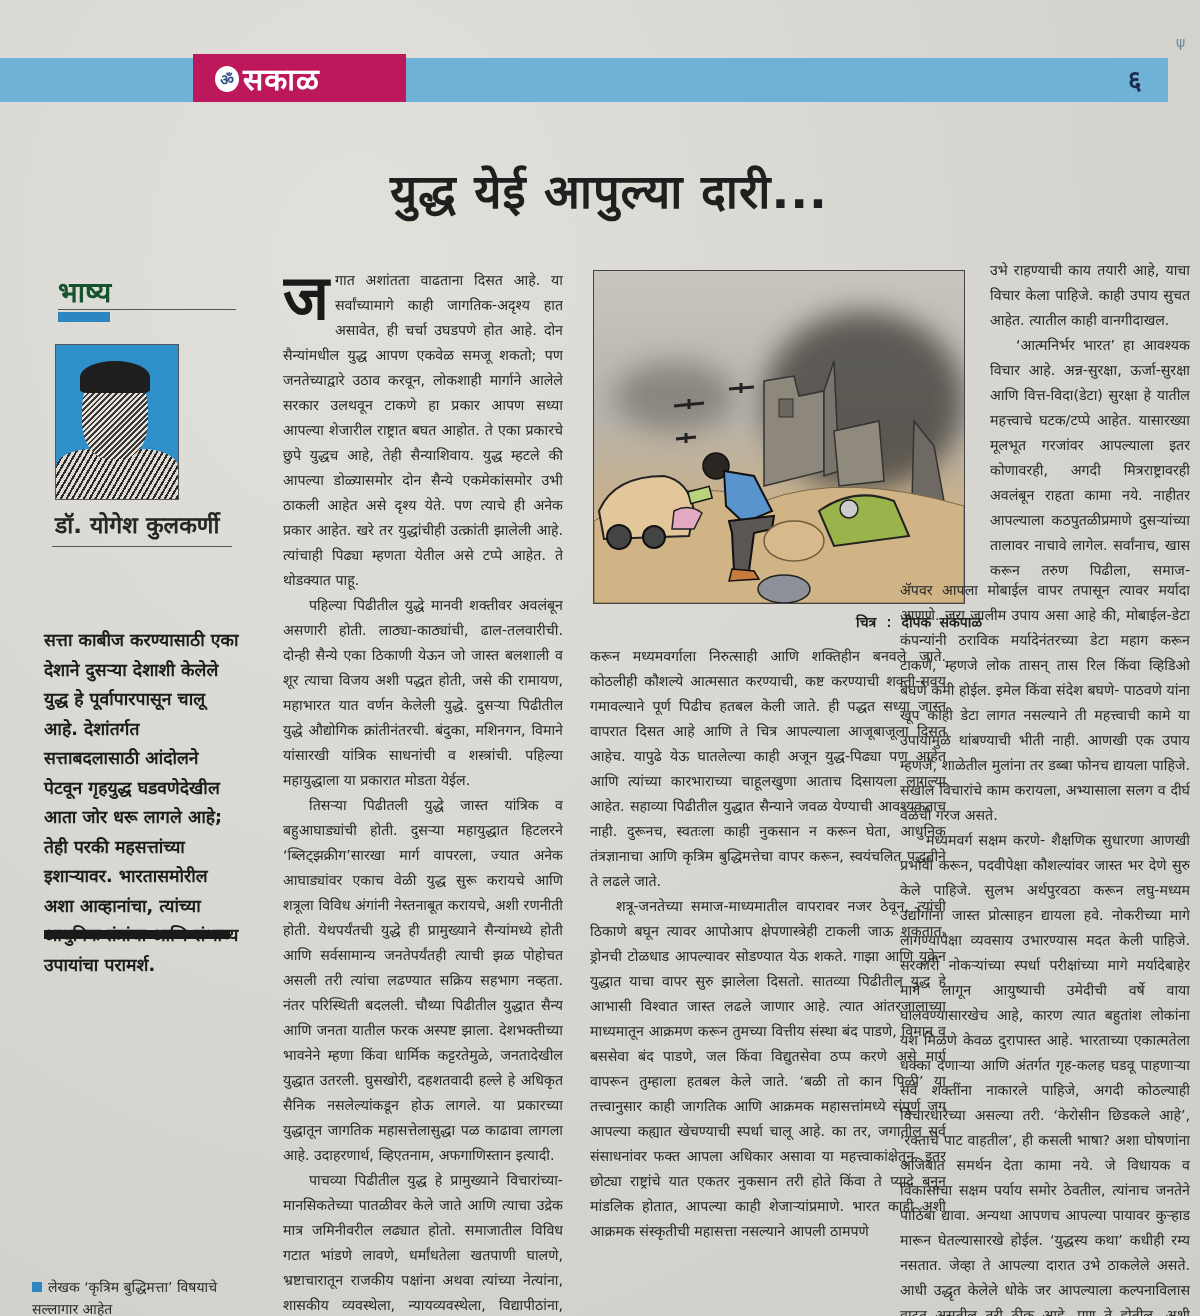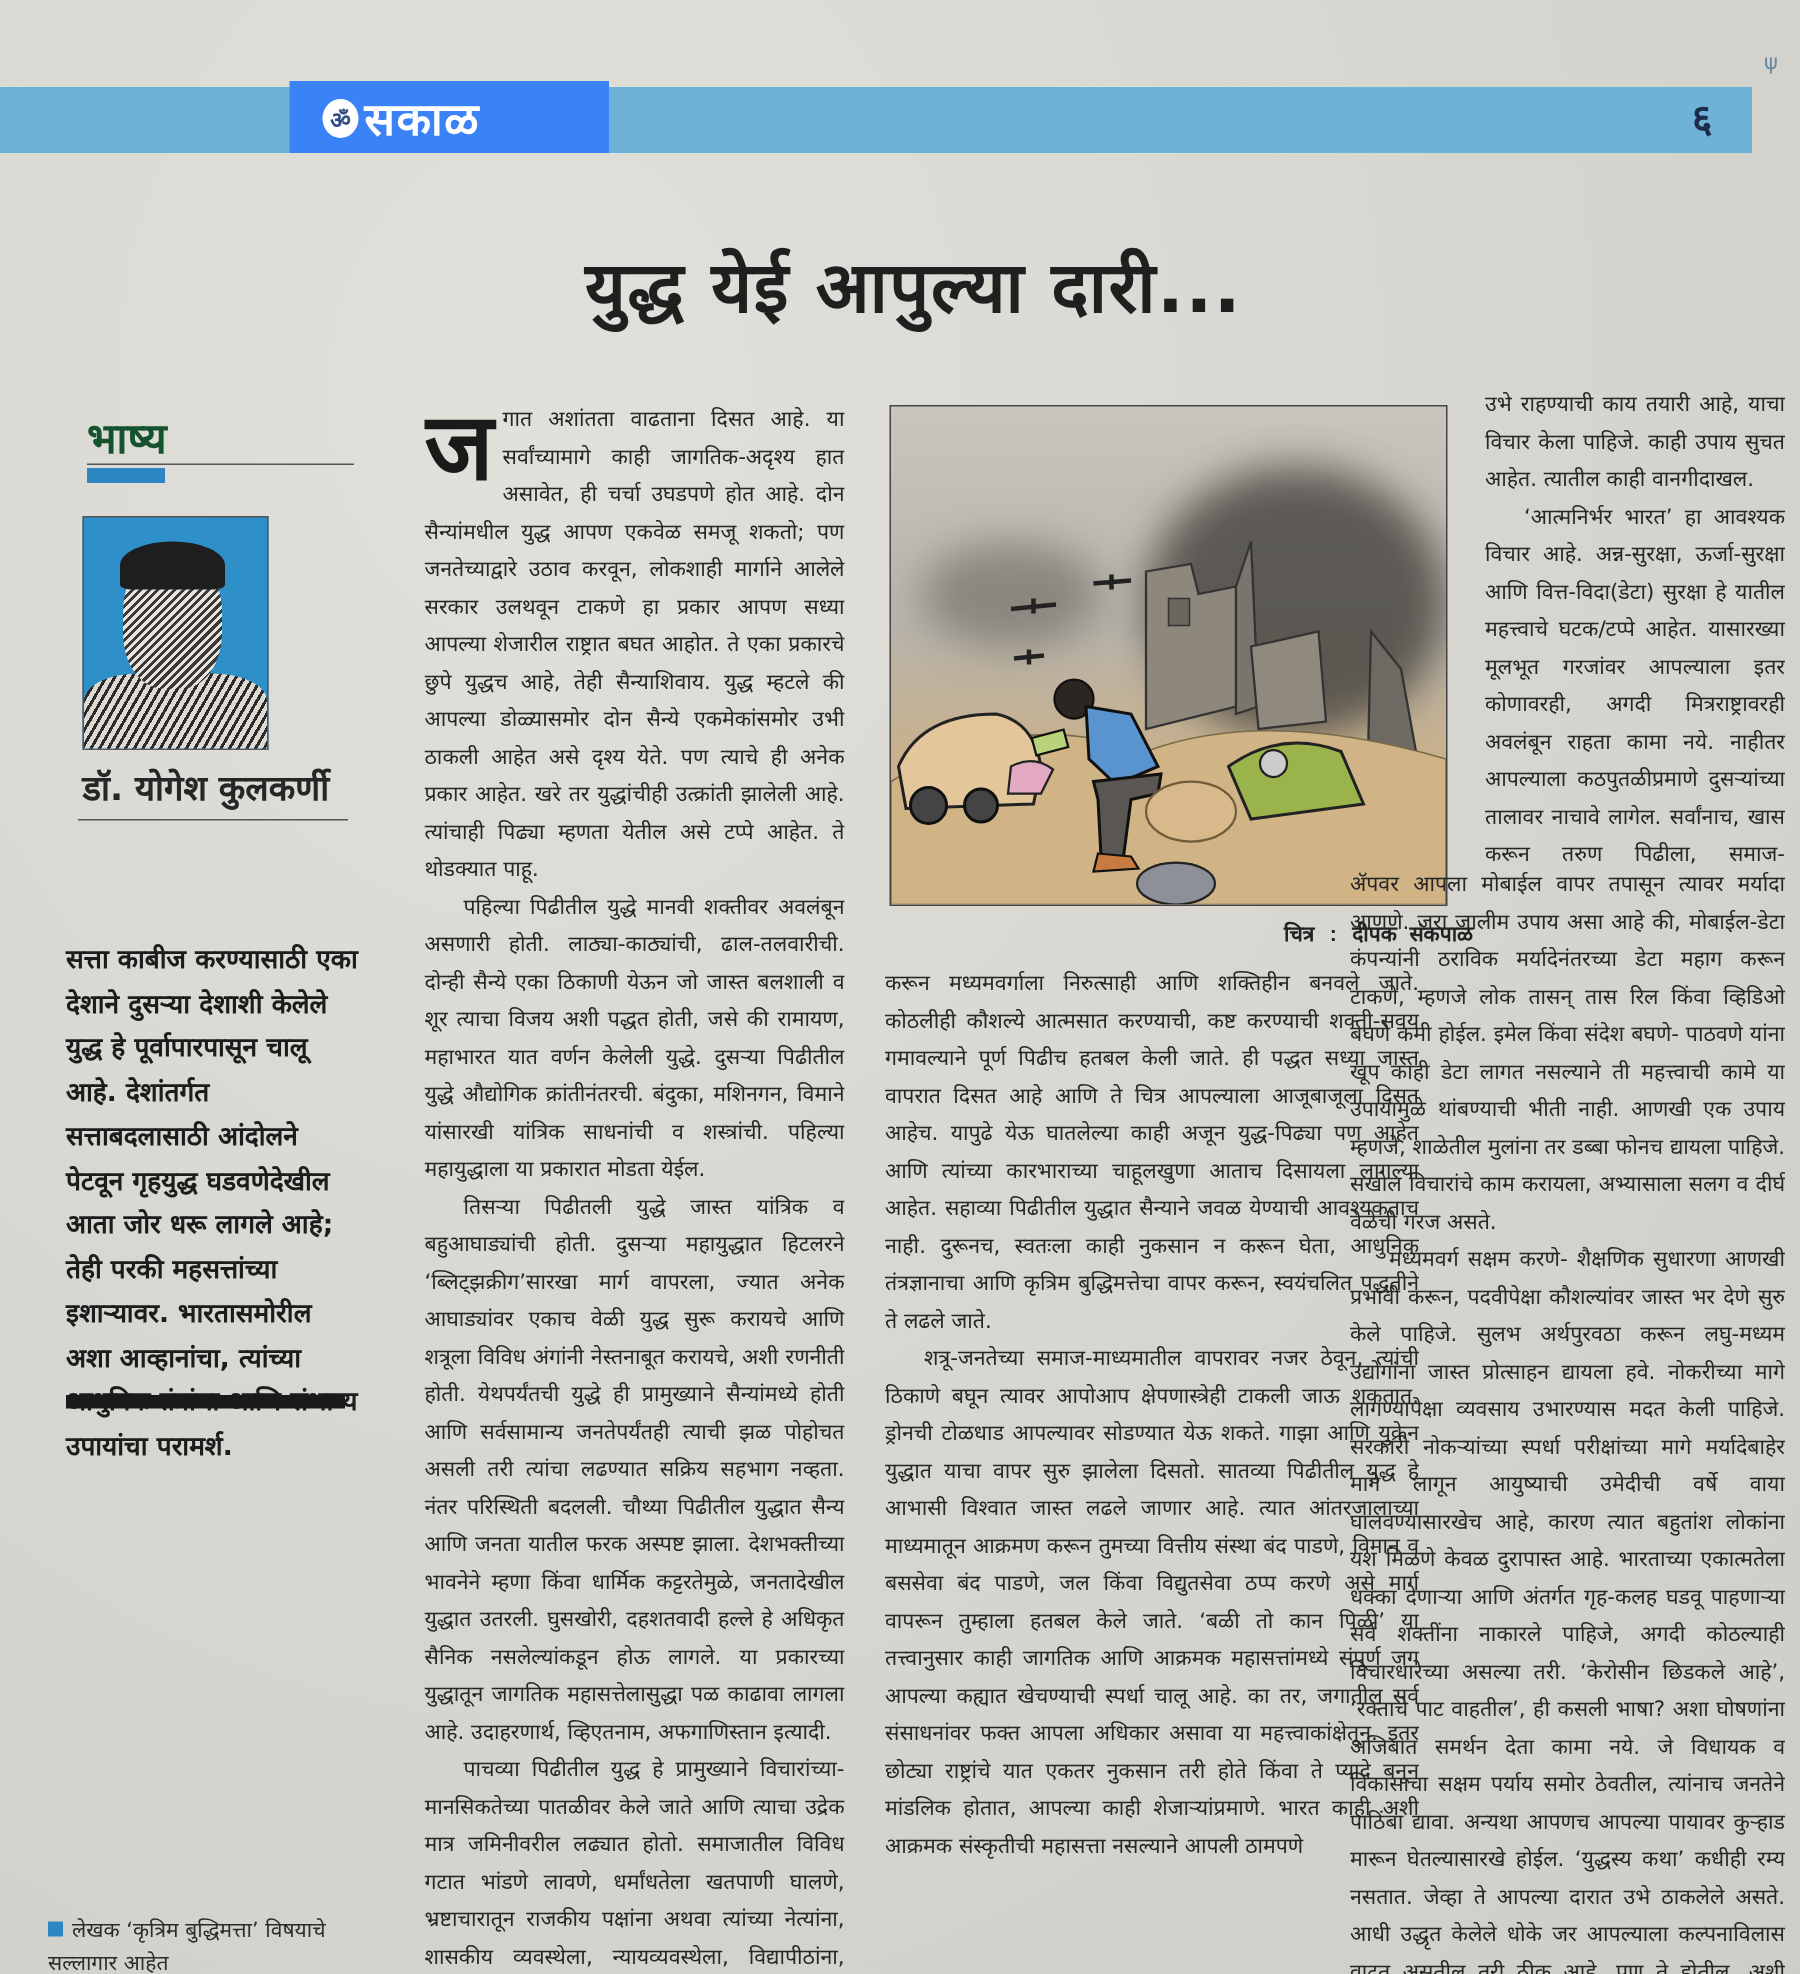--- a/index.html
+++ b/index.html
@@ -9,21 +9,21 @@
     background-image: radial-gradient(ellipse at 30% 20%, #e2e0db 0%, #d6d4cf 60%, #cfcdc8 100%);
     font-family: "DejaVu Sans", "Liberation Sans", sans-serif;
     color: #2a2a2a;
   }
   .masthead-band {
     position: absolute; left: 0; top: 58px; width: 1168px; height: 44px;
     background: #6fb2d8;
   }
   .masthead-logo-box {
     position: absolute; left: 193px; top: 54px; width: 213px; height: 48px;
-    background: #3b82f6; display: flex; align-items: center; padding-left: 50px; box-sizing: border-box;
+    background: #be185d; display: flex; align-items: center; padding-left: 50px; box-sizing: border-box;
   }
   .logo-emblem {
     position: absolute; left: 215px; top: 66px; width: 24px; height: 26px; border-radius: 50%;
     background: #ffffff; display: flex; align-items: center; justify-content: center;
     color: #2f4d86; font-size: 15px; font-weight: bold;
   }
   .logo-text { color: #ffffff; font-size: 30px; font-weight: bold; letter-spacing: 1px; margin-left: 0; }
   .page-number {
     position: absolute; left: 1128px; top: 58px; height: 44px; line-height: 44px;
     font-size: 26px; font-weight: bold; color: #1d2c4a;

